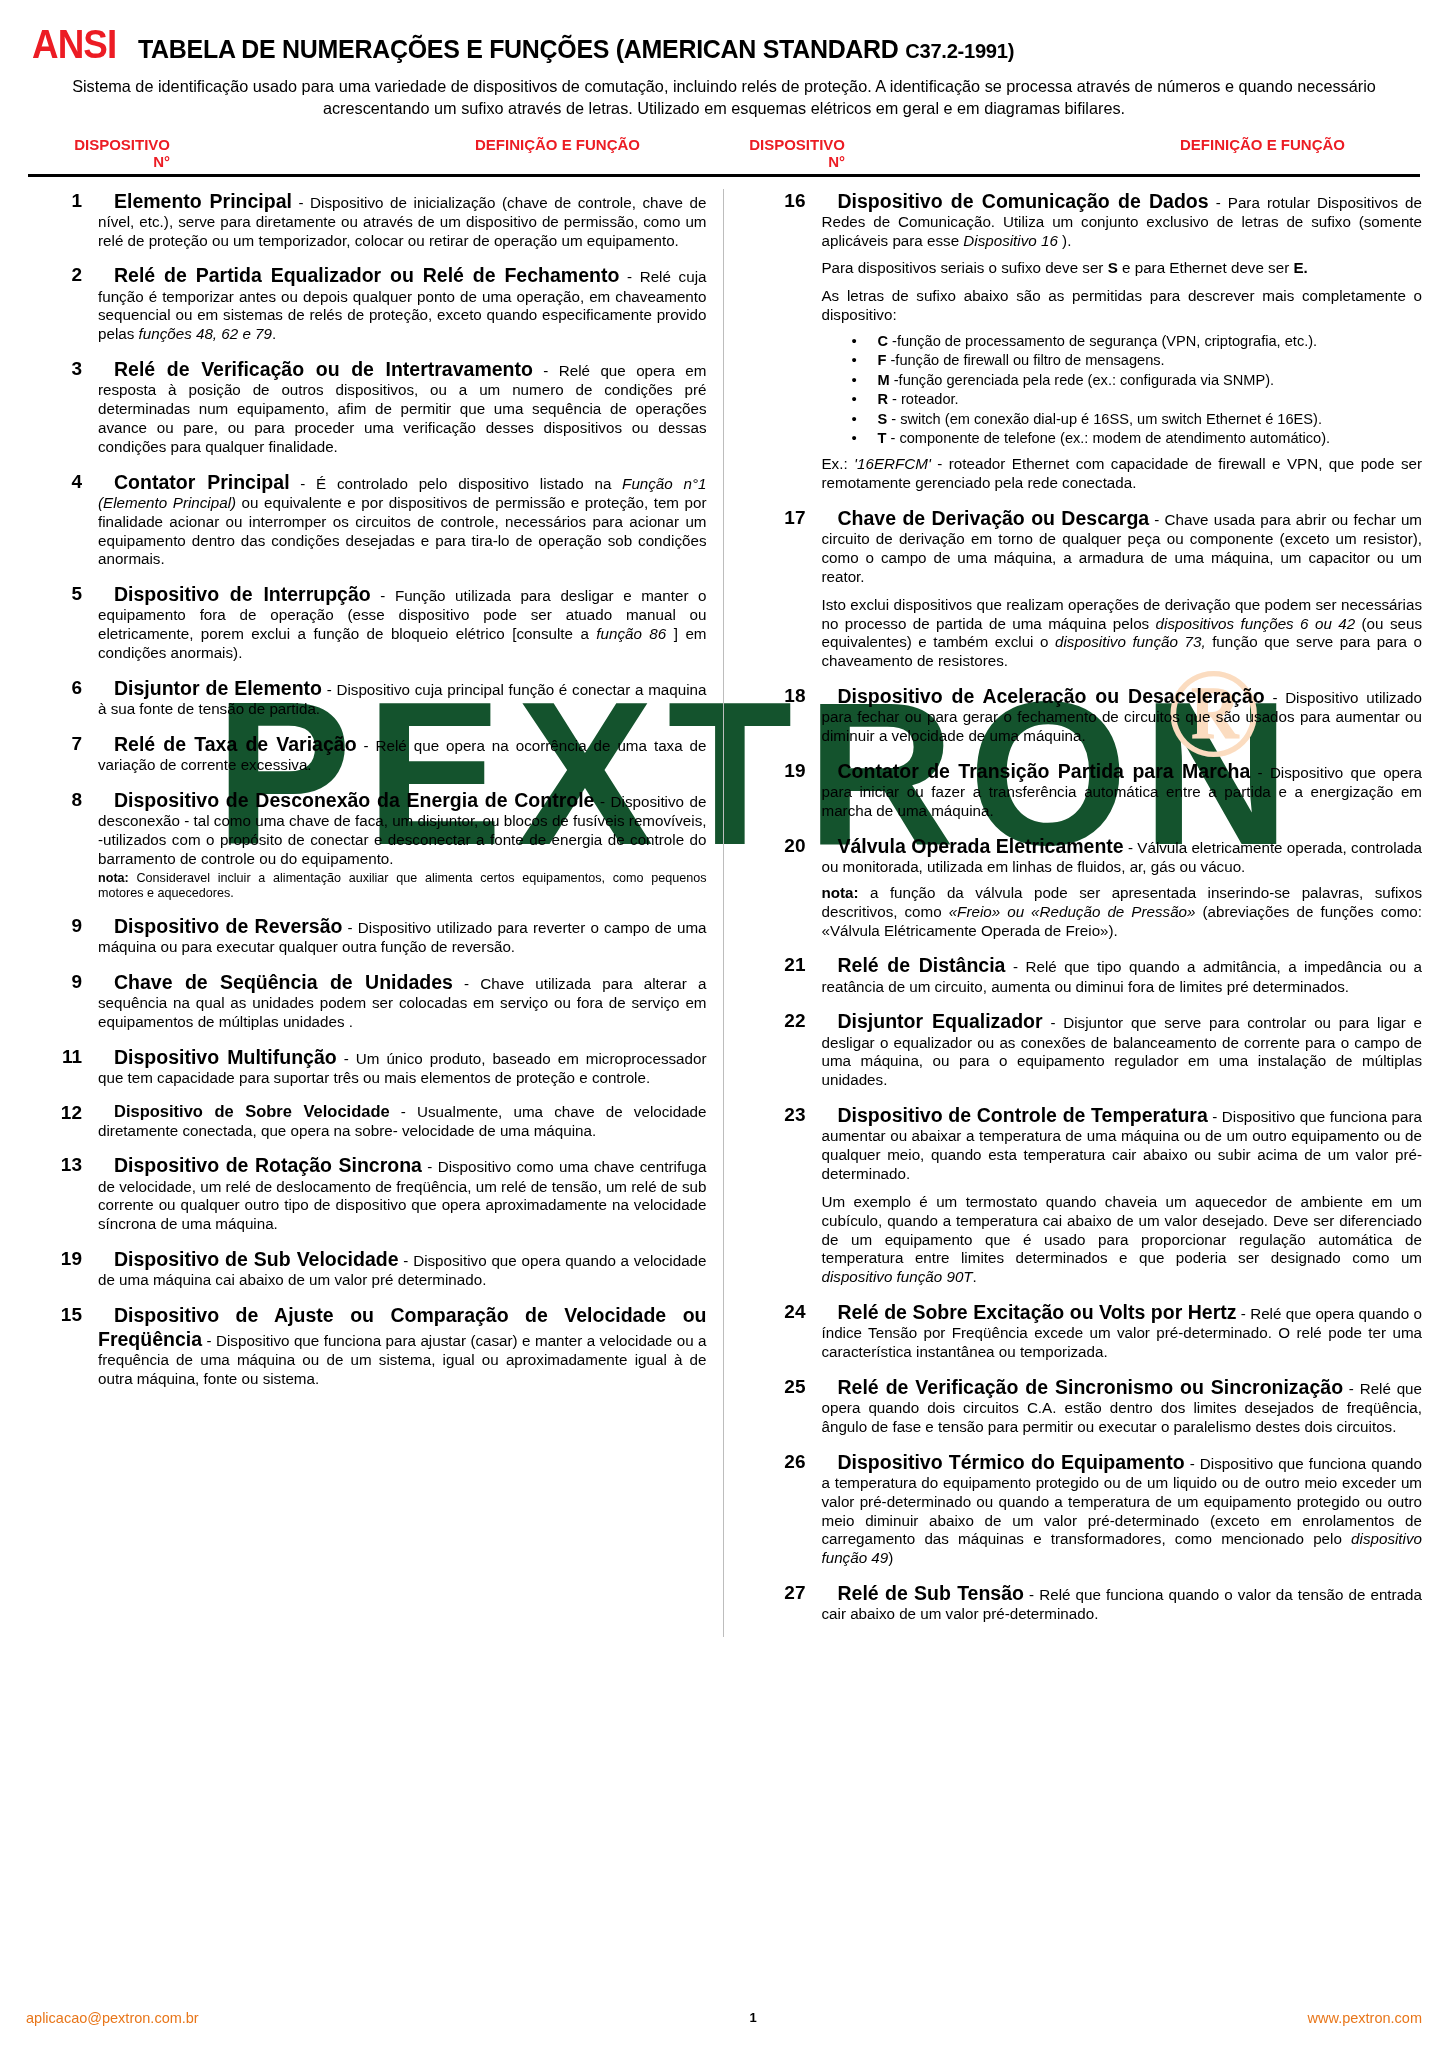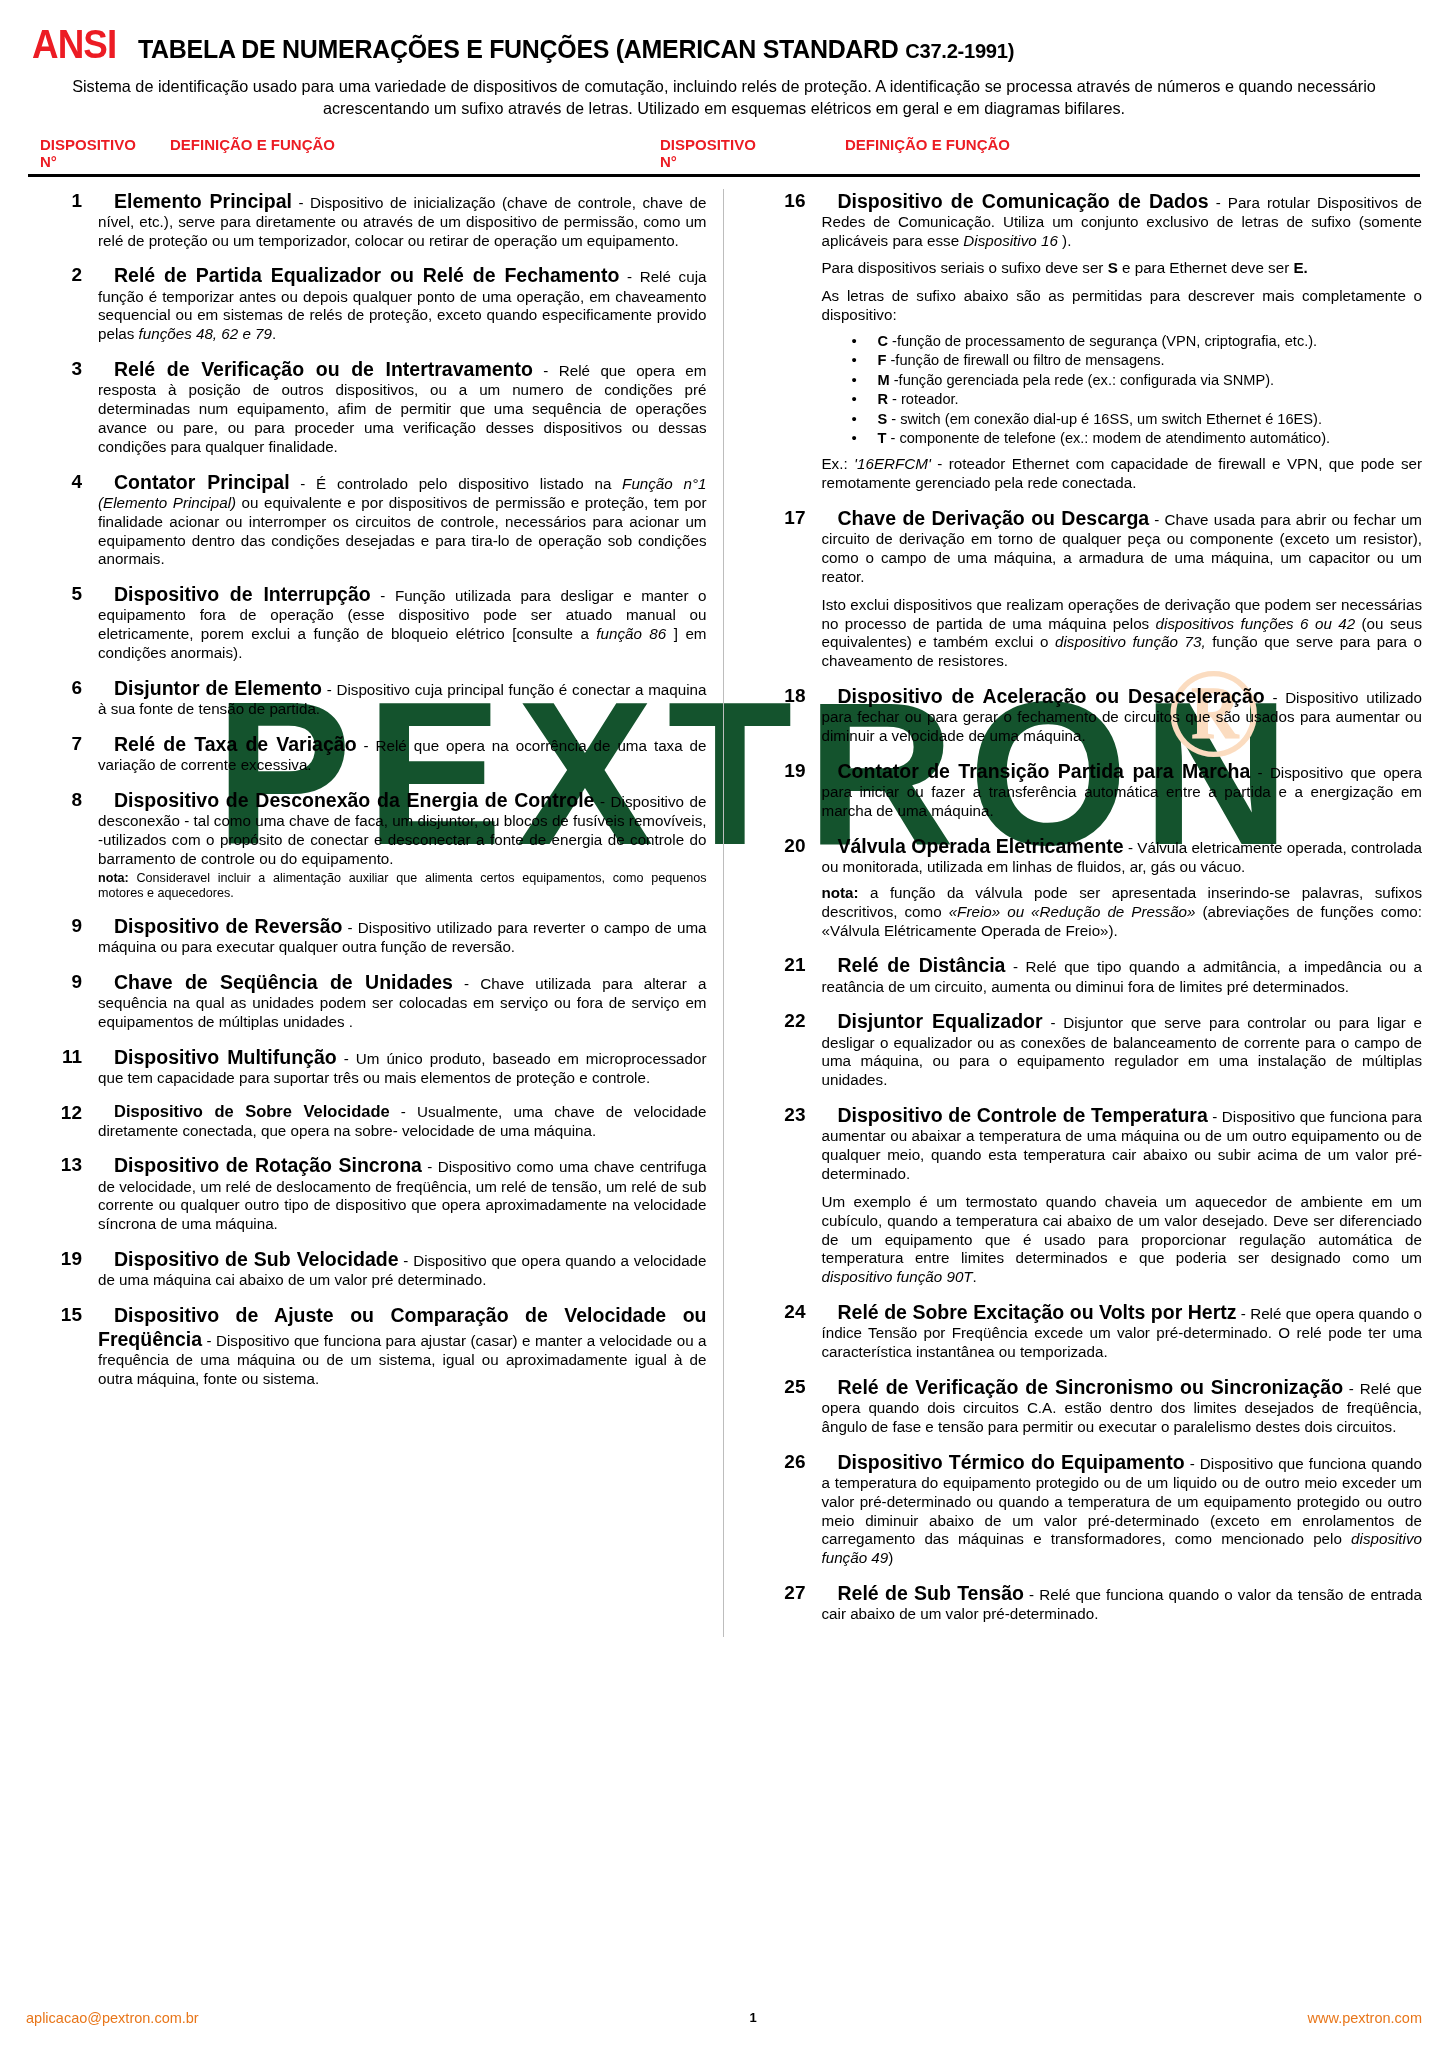--- a/index.html
+++ b/index.html
@@ -91,21 +91,21 @@
   }
 
   
   .colheads {
     display:flex;
     color:#ec1c24;
     font-weight:bold;
     font-size:15px;
     margin-bottom:4px;
   }
-  .ch { text-align:left; }
+  .ch { text-align:right; }
   .ch .l2 { display:block; }
   .ch-dev-l   { width:130px; margin-left:14px;}
   .ch-def-l   { width:470px; }
   .ch-dev-r   { width:185px; margin-left:20px;}
   .ch-def-r   { width:500px; }
 
   .rule {
     border-top:3px solid #000;
     margin:0 2px 12px 2px;
   }

